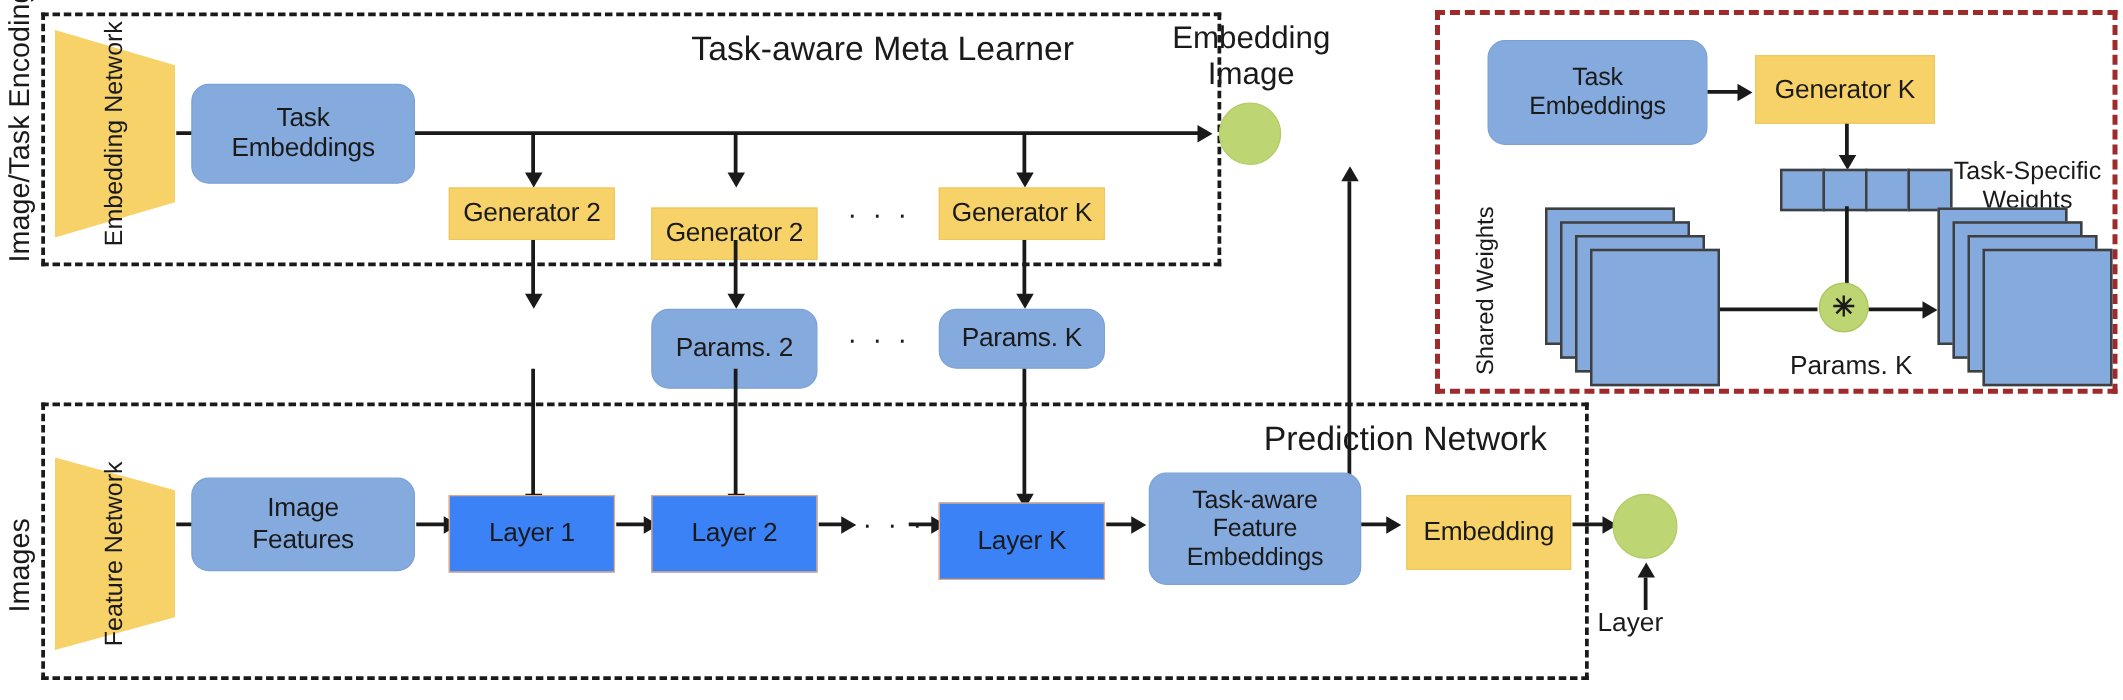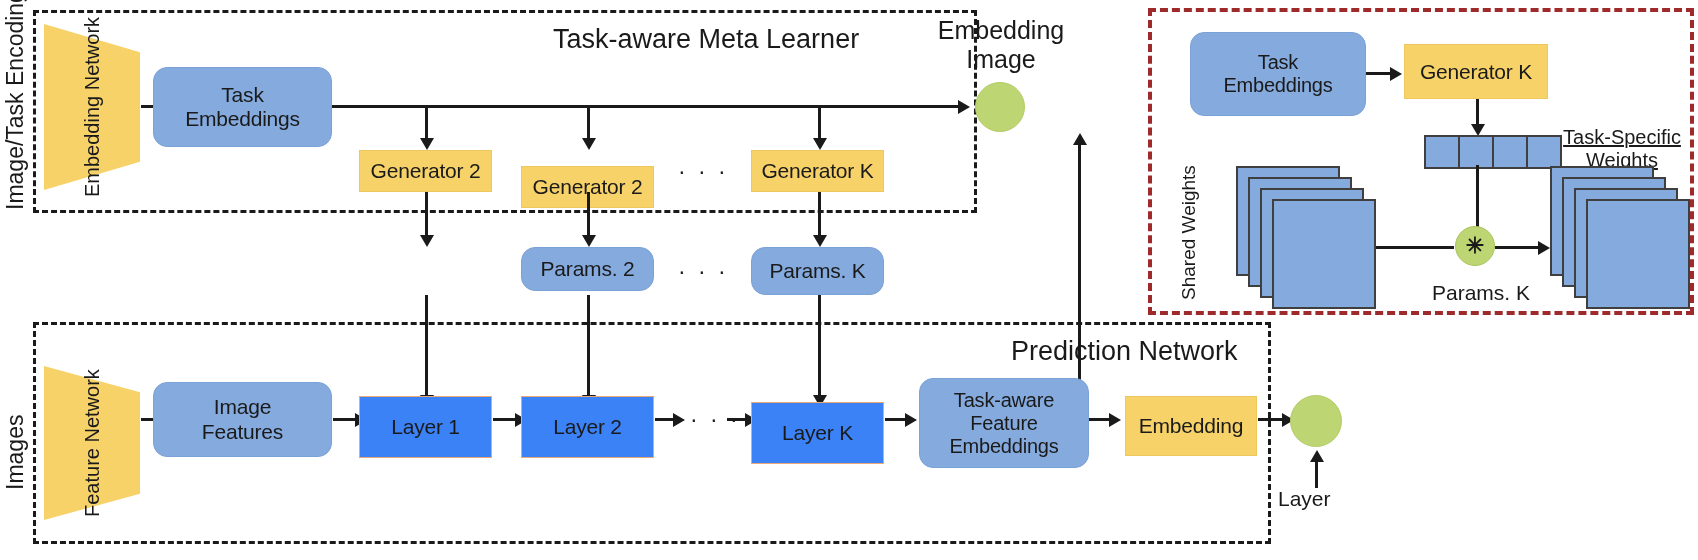--- a/index.html
+++ b/index.html
@@ -90,21 +90,21 @@
 
   <div class="abs vline" style="left:425px;top:192px;height:45px;"></div>
   <div class="abs arrowD" style="left:420px;top:235px;"></div>
 
   <div class="abs vline" style="left:587px;top:192px;height:45px;"></div>
   <div class="abs arrowD" style="left:582px;top:235px;"></div>
 
   <div class="abs vline" style="left:818px;top:192px;height:45px;"></div>
   <div class="abs arrowD" style="left:813px;top:235px;"></div>
 
-  <div class="abs node blue" style="left:521px;top:247px;width:133px;height:44px;font-size:21px;">
+  <div class="abs node blue" style="left:521px;top:247px;width:133px;height:64px;font-size:21px;">
     <span>Params. 2</span>
   </div>
   <div class="abs dots" style="left:678px;top:258px;font-size:23px;">· · ·</div>
   <div class="abs node blue" style="left:751px;top:247px;width:133px;height:48px;font-size:21px;font-style:italic;">
     <span style="font-style:normal;">Params. K</span>
   </div>
 
   <div class="abs vline" style="left:425px;top:295px;height:102px;"></div>
   <div class="abs arrowD" style="left:420px;top:395px;"></div>
 
@@ -138,21 +138,21 @@
   <div class="abs vline" style="left:1476px;top:99px;height:27px;"></div>
   <div class="abs arrowD" style="left:1471px;top:124px;"></div>
 
   <div class="abs cellrow" style="left:1424px;top:135px;">
     <div class="cell" style="width:32px;height:30px;"></div>
     <div class="cell" style="width:32px;height:30px;margin-left:-2px;"></div>
     <div class="cell" style="width:32px;height:30px;margin-left:-2px;"></div>
     <div class="cell" style="width:32px;height:30px;margin-left:-2px;"></div>
   </div>
 
-  <div class="abs plainlabel" style="left:1549px;top:126px;width:146px;font-size:20px;text-decoration:underline;">Task-Specific
+  <div class="abs plainlabel" style="left:1549px;top:126px;width:146px;font-size:20px;">Task-Specific
 Weights</div>
 
   <div class="abs vline" style="left:1476px;top:165px;height:65px;"></div>
 
   <div class="abs vtext" style="left:1178px;top:178px;height:110px;font-size:19px;display:flex;align-items:center;justify-content:center;text-align:center;line-height:1.15;">Shared
 Weights</div>
 
   <div class="abs card" style="left:1236px;top:166px;width:104px;height:110px;"></div>
   <div class="abs card" style="left:1248px;top:177px;width:104px;height:110px;"></div>
   <div class="abs card" style="left:1260px;top:188px;width:104px;height:110px;"></div>

